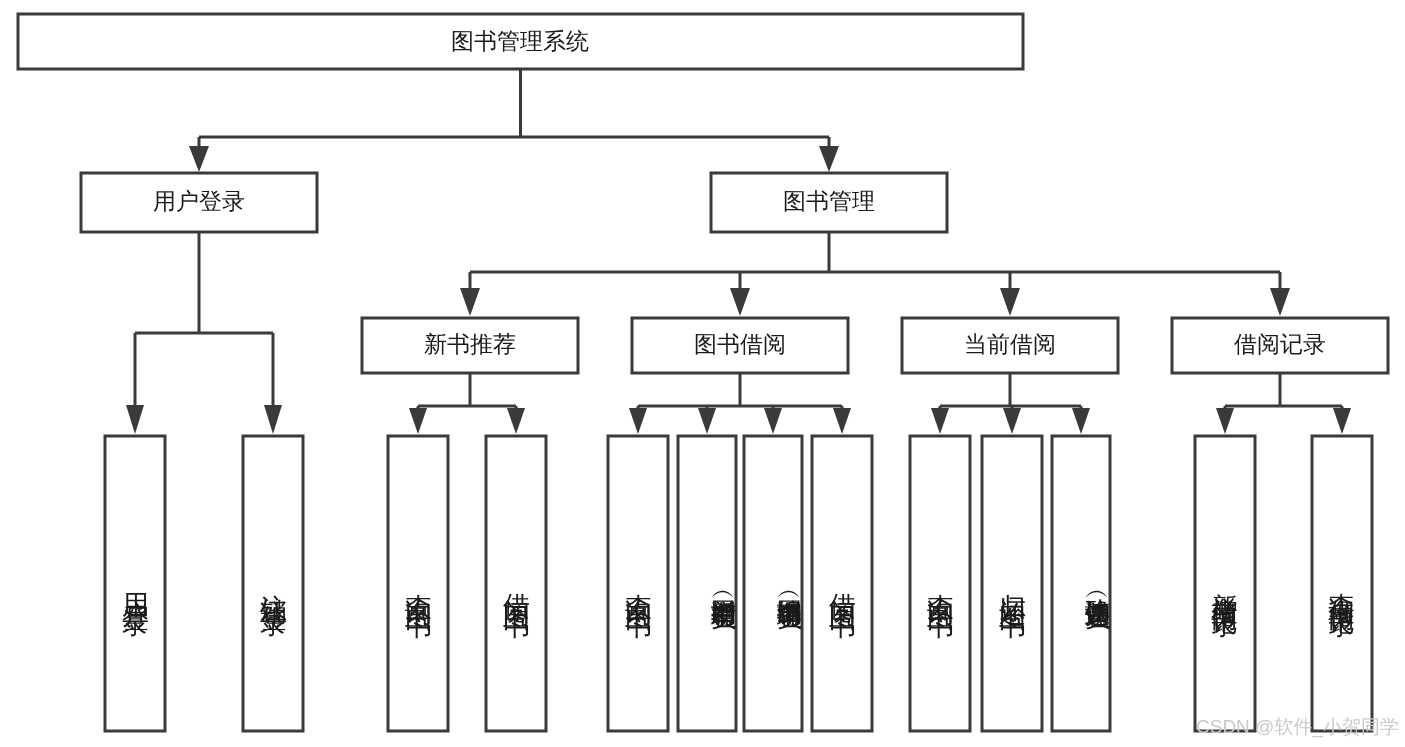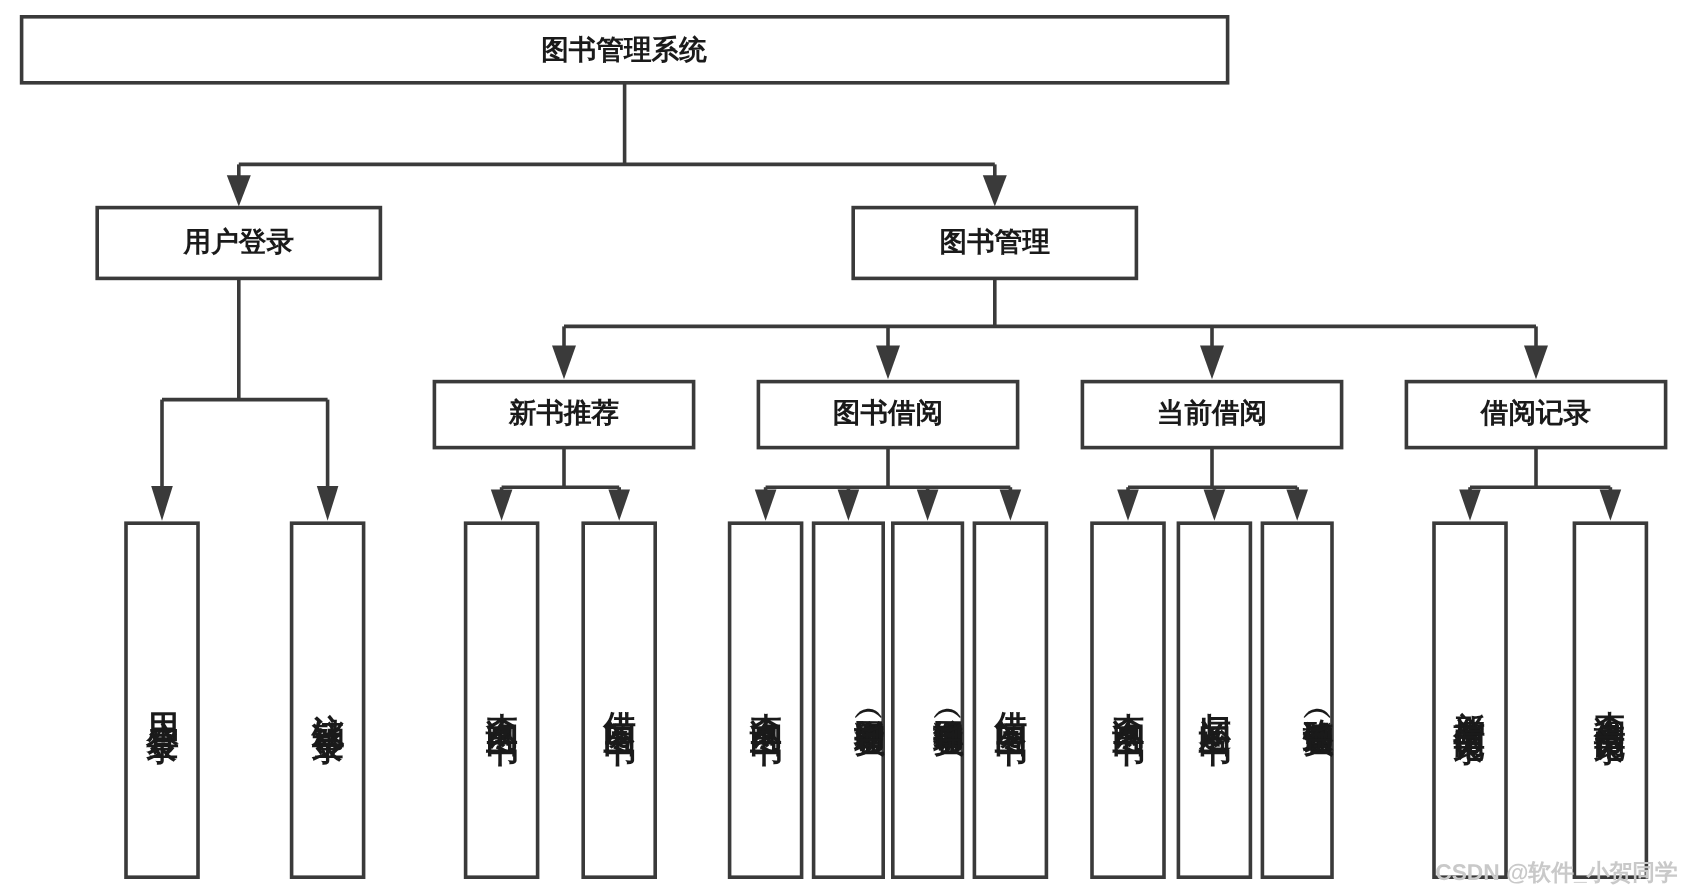--- a/index.html
+++ b/index.html
@@ -9,21 +9,20 @@
   }
   body {
     font-family: "Liberation Sans", sans-serif;
   }
   #diagram-root {
     position: relative;
     width: 1405px;
     height: 747px;
     background: #ffffff;
     overflow: hidden;
-    font-weight: bold;
   }
   svg.diagram-canvas {
     position: absolute;
     left: 0;
     top: 0;
     width: 1405px;
     height: 747px;
   }
   .node-box {
     fill: #ffffff;

